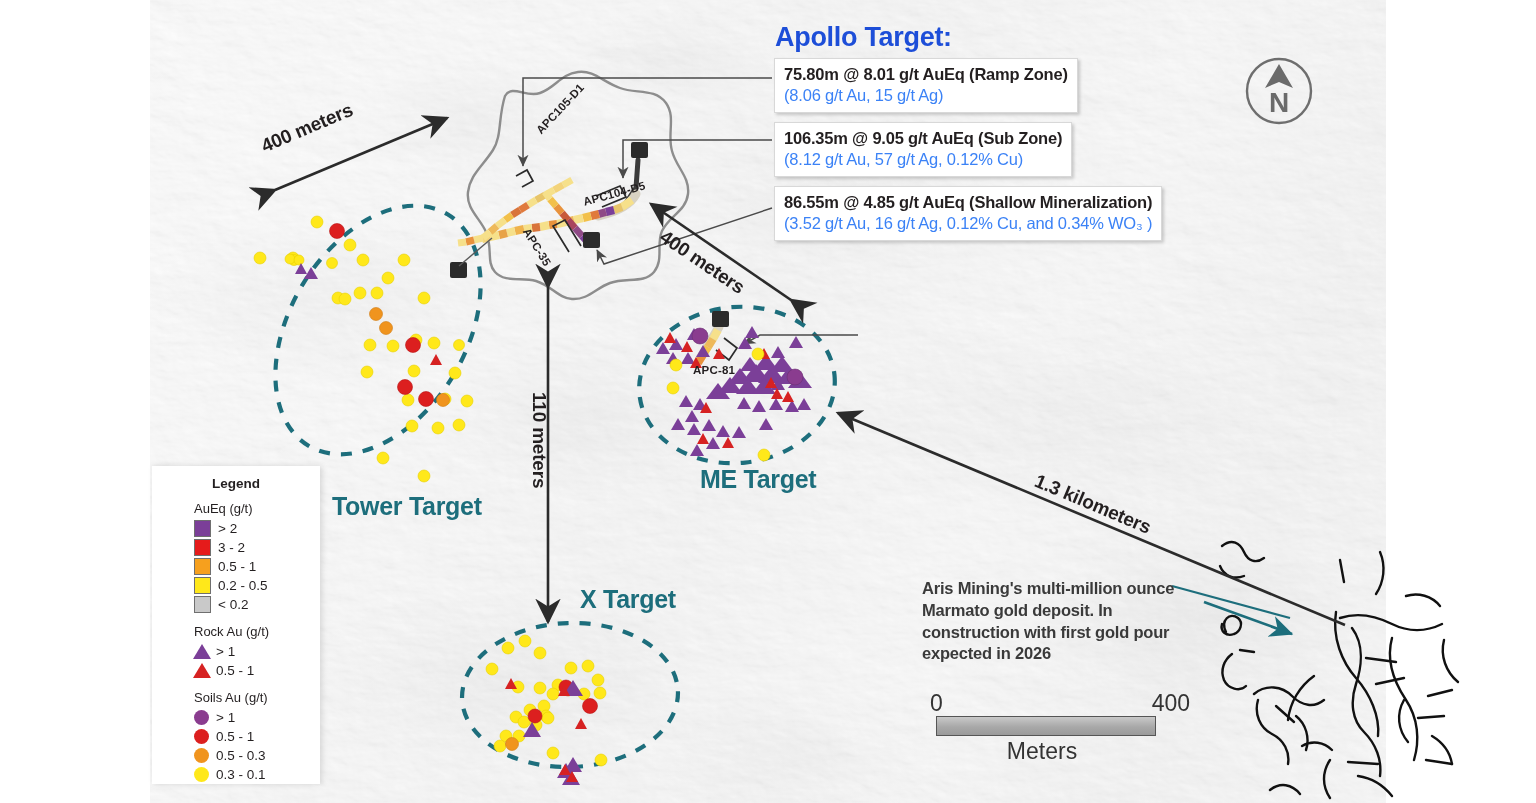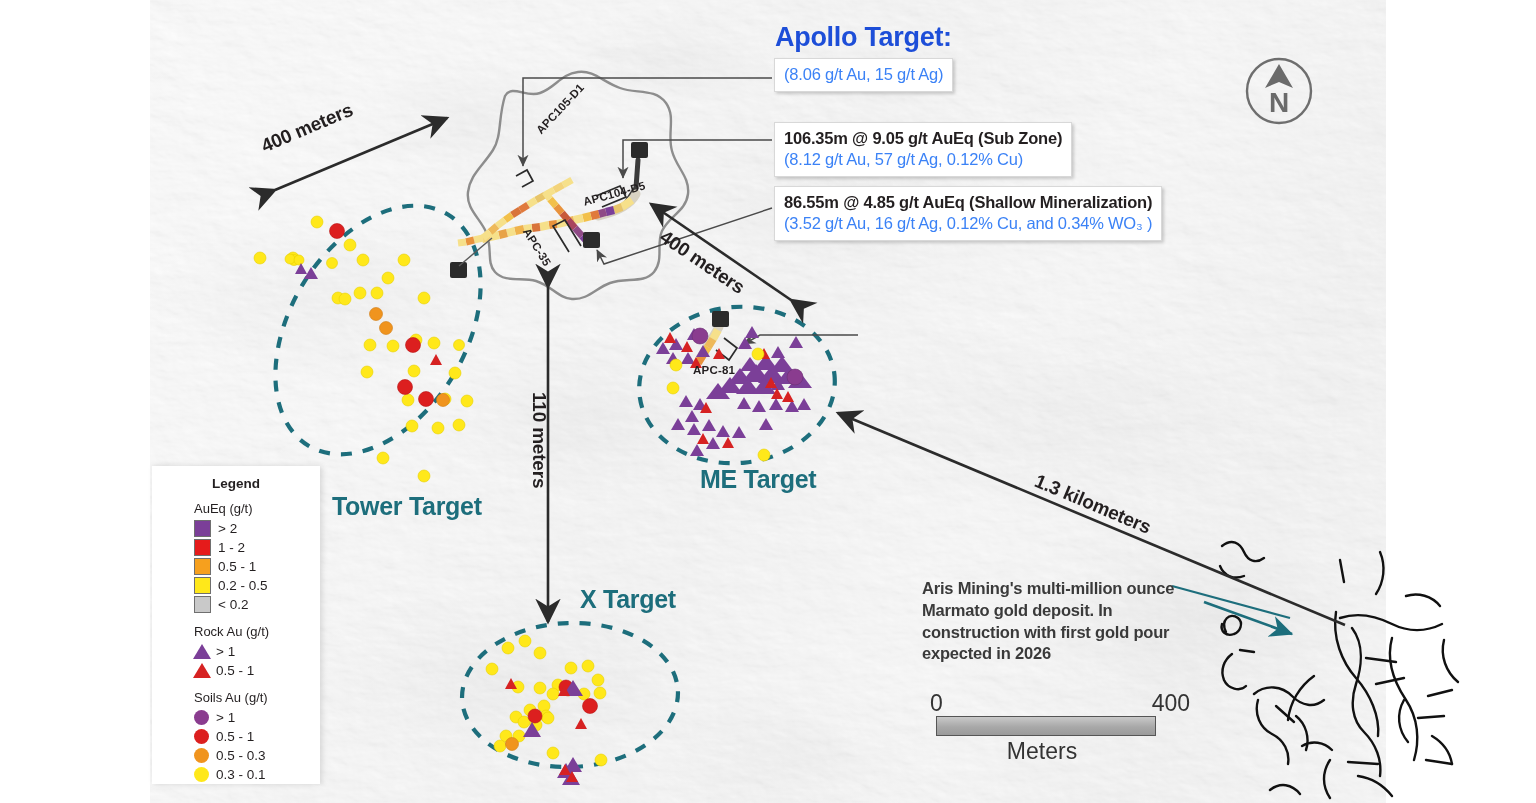--- a/index.html
+++ b/index.html
@@ -437,20 +437,21 @@
 
   <svg id="compass" viewBox="0 0 72 72">
     <circle cx="36" cy="36" r="32" fill="none" stroke="#6e6e6e" stroke-width="2.4"></circle>
     <polygon points="36,9 50,33 36,27 22,33" fill="#6b6b6b"></polygon>
     <text x="36" y="57" text-anchor="middle" font-family="Liberation Sans, sans-serif" font-size="28" font-weight="bold" fill="#6b6b6b">N</text>
   </svg>
 
   <div class="apollo-title">Apollo Target:</div>
 
   <div class="callout" style="left:774px;top:58px;">
+    <div class="l1">75.80m @ 8.01 g/t AuEq (Ramp Zone)</div>
     <div class="l2">(8.06 g/t Au, 15 g/t Ag)</div>
   </div>
   <div class="callout" style="left:774px;top:122px;">
     <div class="l1">106.35m @ 9.05 g/t AuEq (Sub Zone)</div>
     <div class="l2">(8.12 g/t Au, 57 g/t Ag, 0.12% Cu)</div>
   </div>
   <div class="callout" style="left:774px;top:186px;">
     <div class="l1">86.55m @ 4.85 g/t AuEq (Shallow Mineralization)</div>
     <div class="l2">(3.52 g/t Au, 16 g/t Ag, 0.12% Cu, and 0.34% WO₃ )</div>
   </div>
@@ -484,21 +485,21 @@
     <div class="lg-title">Legend</div>
 
     <div class="lg-group">
       <div class="lg-head">AuEq (g/t)</div>
       <div class="lg-row">
         <span class="sw" style="background:#7b3f98"></span>
         <span class="lg-txt">&gt; 2</span>
       </div>
       <div class="lg-row">
         <span class="sw" style="background:#e51b1b"></span>
-        <span class="lg-txt">1 - 2</span>
+        <span class="lg-txt">3 - 2</span>
       </div>
       <div class="lg-row">
         <span class="sw" style="background:#f6a01e"></span>
         <span class="lg-txt">0.5 - 1</span>
       </div>
       <div class="lg-row">
         <span class="sw" style="background:#ffe81a"></span>
         <span class="lg-txt">0.2 - 0.5</span>
       </div>
       <div class="lg-row">

